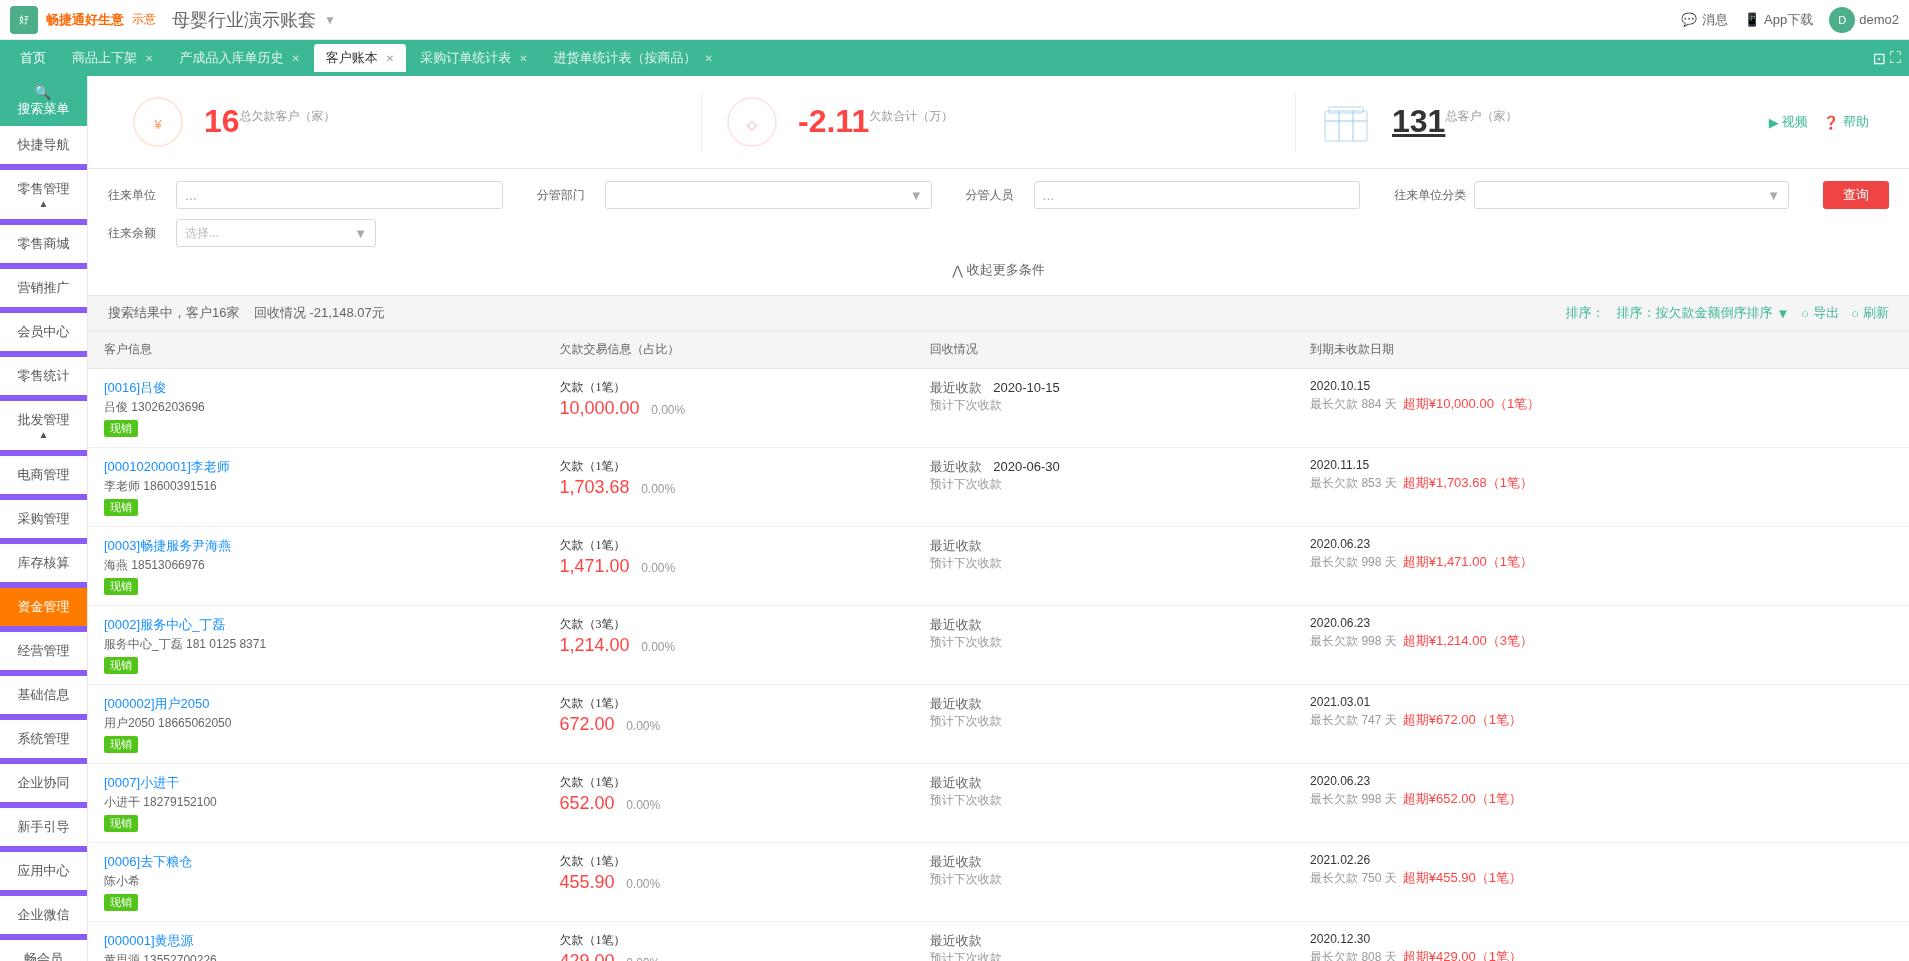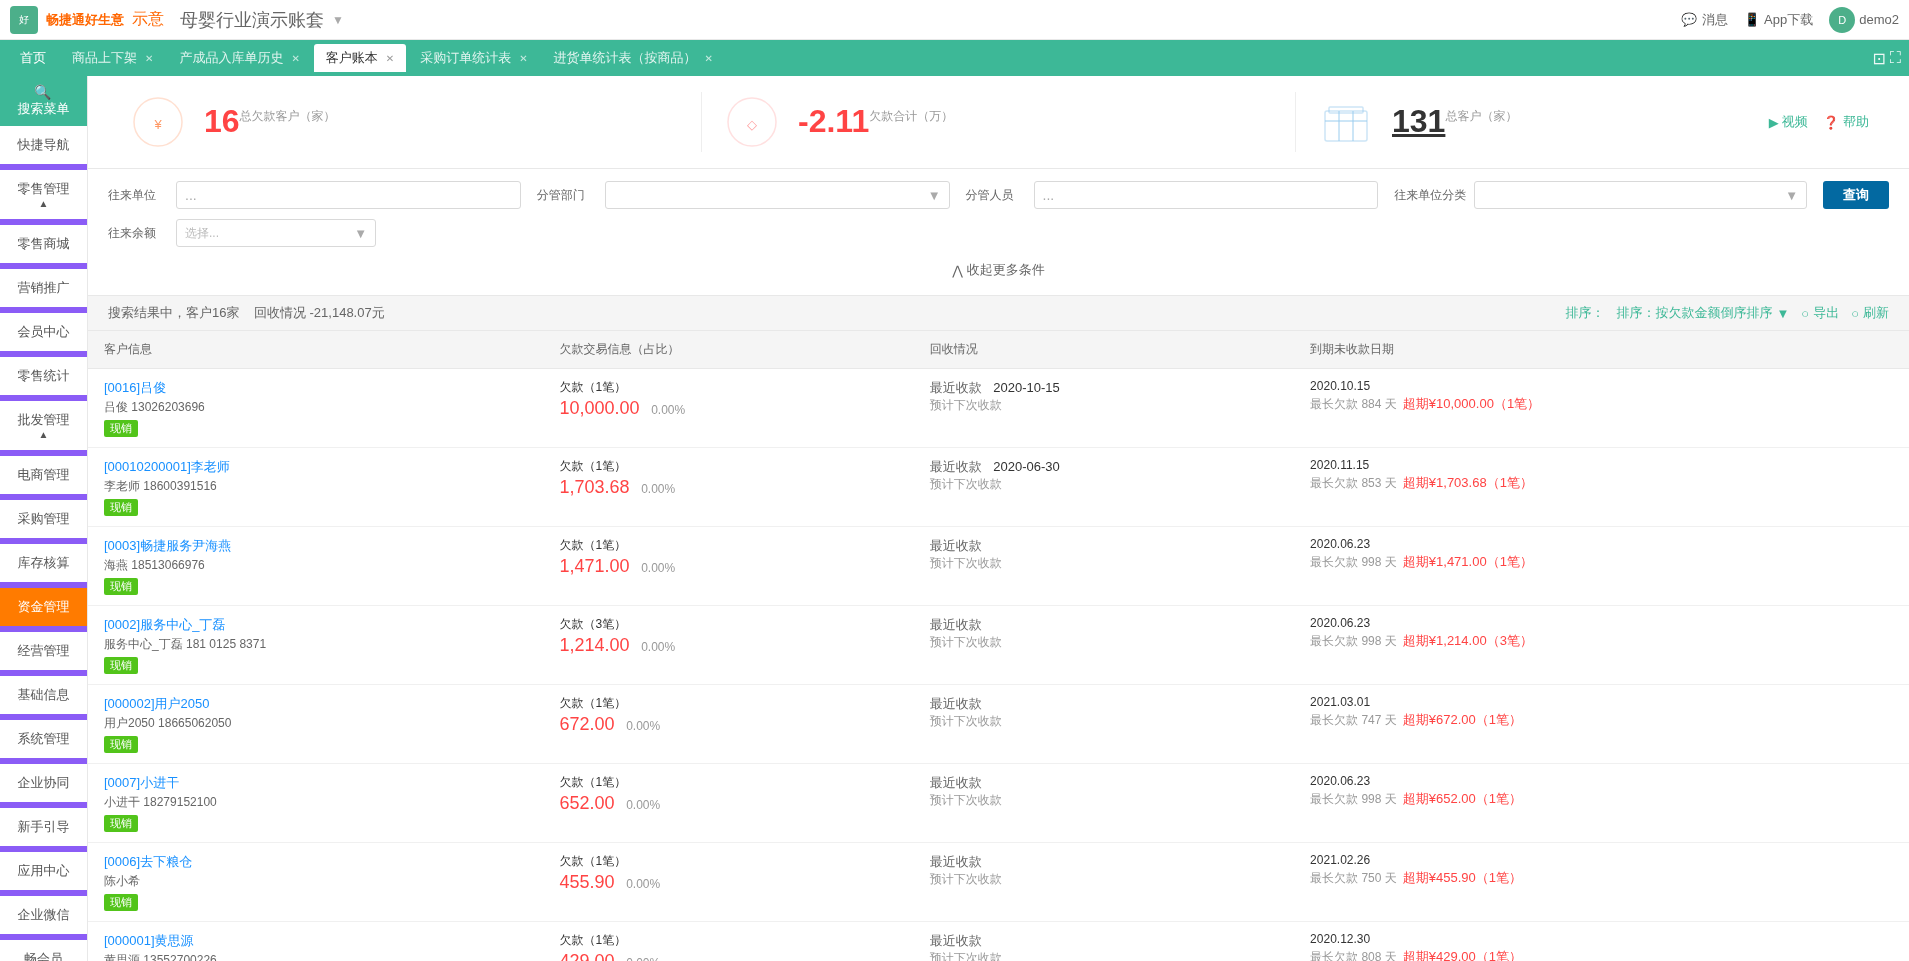--- a/index.html
+++ b/index.html
@@ -125,21 +125,21 @@
 
     
     .filter-area {
       background: #fff;
       padding: 12px 20px;
       border-bottom: 1px solid #e8e8e8;
     }
     .filter-row {
       display: flex;
       align-items: center;
-      gap: 16px;
+      gap: 34px;
       margin-bottom: 10px;
     }
     .filter-row:last-child { margin-bottom: 0; }
     .filter-item {
       display: flex;
       align-items: center;
       gap: 8px;
       flex: 1;
     }
     .filter-label { font-size: 12px; color: #666; white-space: nowrap; min-width: 60px; }
@@ -168,27 +168,26 @@
       align-items: center;
       padding: 0 8px;
       cursor: pointer;
       background: #fff;
       position: relative;
     }
     .filter-select-text { flex: 1; font-size: 12px; color: #bbb; }
     .filter-btn {
       height: 28px;
       padding: 0 20px;
-      background: #0369a1;
+      background: #ef4444;
       color: #fff;
       border: none;
       border-radius: 3px;
       cursor: pointer;
       font-size: 13px;
-      font-weight: bold;
     }
     .collapse-btn {
       display: flex;
       align-items: center;
       justify-content: center;
       gap: 4px;
       font-size: 12px;
       color: #666;
       cursor: pointer;
       padding: 4px 0;
@@ -244,32 +243,32 @@
     .overdue-link { color: #ff4444; cursor: pointer; }
     .date-text { color: #333; font-size: 12px; }
     .overdue-days { color: #999; font-size: 12px; }
 
     
     ::-webkit-scrollbar { width: 6px; height: 6px; }
     ::-webkit-scrollbar-track { background: #f1f1f1; }
     ::-webkit-scrollbar-thumb { background: #c1c1c1; border-radius: 3px; }
 
     .debt-info { display: flex; flex-direction: column; gap: 2px; }
-    .debt-count { color: #333; font-size: 12px; }
+    .debt-count { color: #333; font-size: 12px; font-family: Liberation Serif, serif; }
   </style>
 </head>
 <body>
 
 <div class="top-bar">
   <div class="top-bar-left">
     <div class="logo-icon">好</div>
     <span class="logo-area">
       <span>畅捷通好生意</span>
     </span>
-    <span style="color:#ff6600;font-size:16px;cursor:pointer;">示意</span>
+    <span style="color:#ff6600;font-size:12px;cursor:pointer;">示意</span>
     <span style="color:#666;font-size:18px;margin-left:8px;">母婴行业演示账套</span>
     <span style="color:#aaa;font-size:12px;">▼</span>
   </div>
   <div class="top-bar-right">
     <div class="top-right-item">
       <span>💬</span>
       <span>消息</span>
     </div>
     <div class="top-right-item">
       <span>📱</span>

